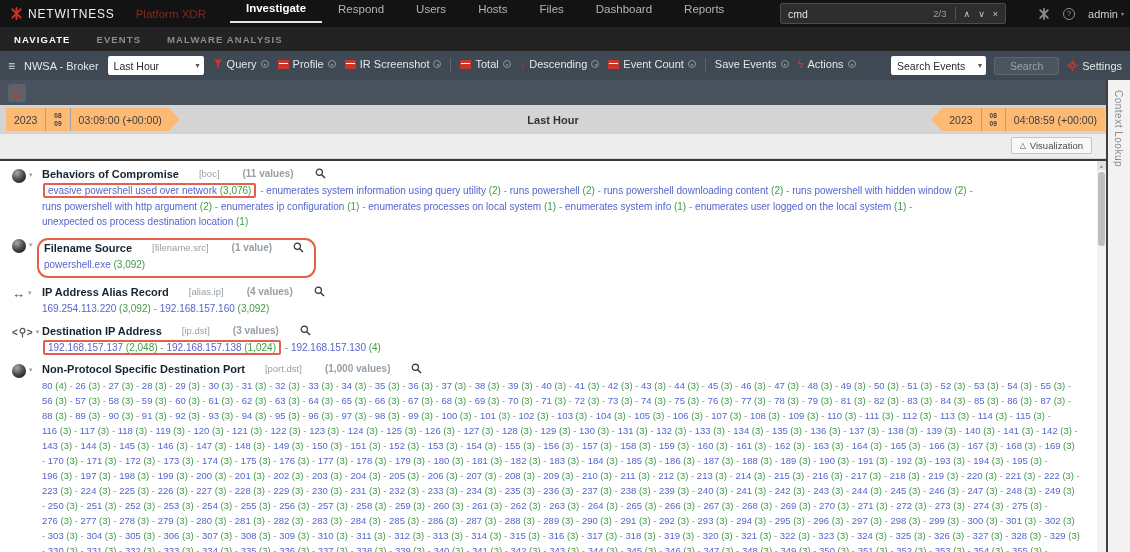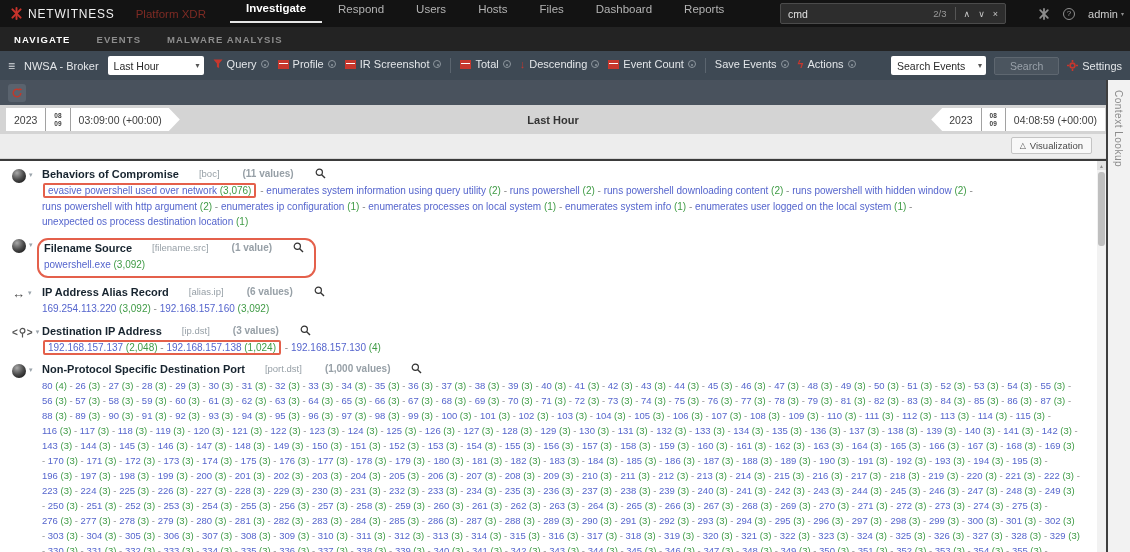--- a/index.html
+++ b/index.html
@@ -64,21 +64,21 @@
     display:flex;align-items:center;padding:0 8px;gap:10px;color:#dfe3e6;font-size:10.5px}
   .refresh-btn{width:18px;height:18px;background:#5a636e;border-radius:3px;display:flex;
     align-items:center;justify-content:center;cursor:pointer}
   .filter{display:flex;align-items:center;gap:5px;cursor:pointer;white-space:nowrap}
   .xcirc{width:9px;height:9px;border:1px solid #9aa1a8;border-radius:50%;color:#9aa1a8;
     font-size:7px;line-height:7px;display:flex;align-items:center;justify-content:center}
   .qsep{color:#79828c}
 
   
   .timebar{position:absolute;left:0;top:105px;width:1106px;height:29px;background:#d4d4d4}
-  .tseg{position:absolute;top:3px;bottom:3px;background:#ffffff;display:flex;align-items:center;
+  .tseg{position:absolute;top:3px;bottom:3px;background:#fdba74;display:flex;align-items:center;
     color:#3e3e3e;font-size:10.5px}
   .tseg.left{left:6px;padding:0 18px 0 8px;
     clip-path:polygon(0 0,calc(100% - 11px) 0,100% 50%,calc(100% - 11px) 100%,0 100%)}
   .tseg.right{right:1px;padding:0 8px 0 18px;
     clip-path:polygon(11px 0,100% 0,100% 100%,11px 100%,0 50%)}
   .tdiv{width:1px;align-self:stretch;background:#a2a2a2;margin:0 8px}
   .stack{display:flex;flex-direction:column;font-size:6.5px;font-weight:bold;line-height:1.15;color:#3e3e3e}
   .range-label{position:absolute;left:0;right:0;top:0;bottom:0;display:flex;align-items:center;
     justify-content:center;font-weight:bold;font-size:11px;color:#333;pointer-events:none}
 
@@ -347,21 +347,21 @@
         </div>
         <div class="section">
           <div class="sec-icons">
             <span class="arrows-glyph">↔</span>
             <span class="mini-chev">▾</span>
           </div>
           <div class="sec-body">
             <div class="sec-title">
               <span>IP Address Alias Record</span>
               <span class="sec-key">[alias.ip]</span>
-              <span class="sec-count">(6 values)</span>
+              <span class="sec-count">(4 values)</span>
               <span class="mag">
                 <svg width="11" height="11" viewBox="0 0 11 11">
                   <circle cx="4.3" cy="4.3" r="3.1" fill="none" stroke="#333" stroke-width="1.2"></circle>
                   <line x1="6.7" y1="6.7" x2="10" y2="10" stroke="#333" stroke-width="1.4"></line>
                 </svg>
               </span>
             </div>
             <div class="sec-values"><span class="vw"><span class="val">169.254.113.220</span><span class="cnt"> (3,092)</span></span><span class="dash"> - </span><span class="vw"><span class="val">192.168.157.160</span><span class="cnt"> (3,092)</span></span></div>
           </div>
         </div>

